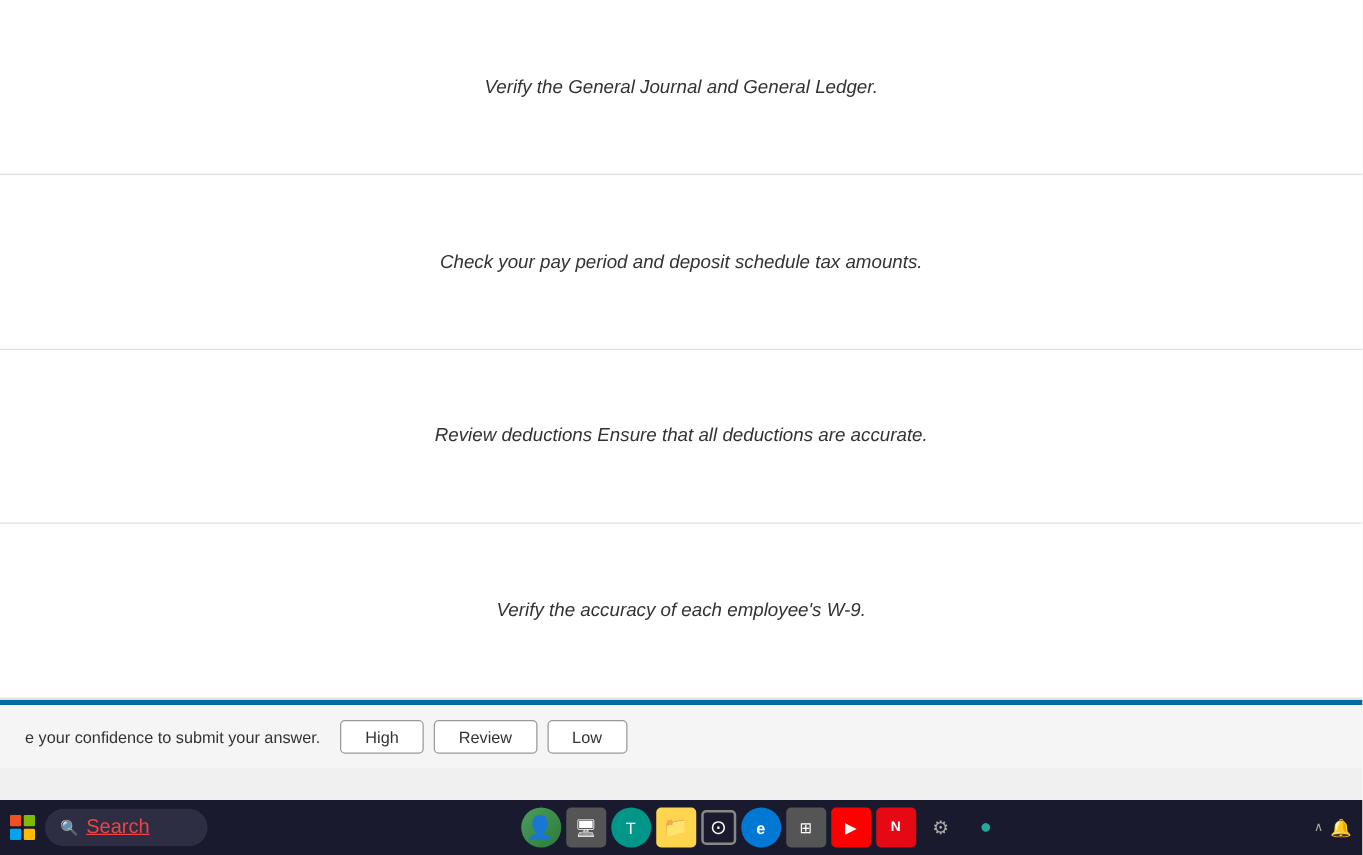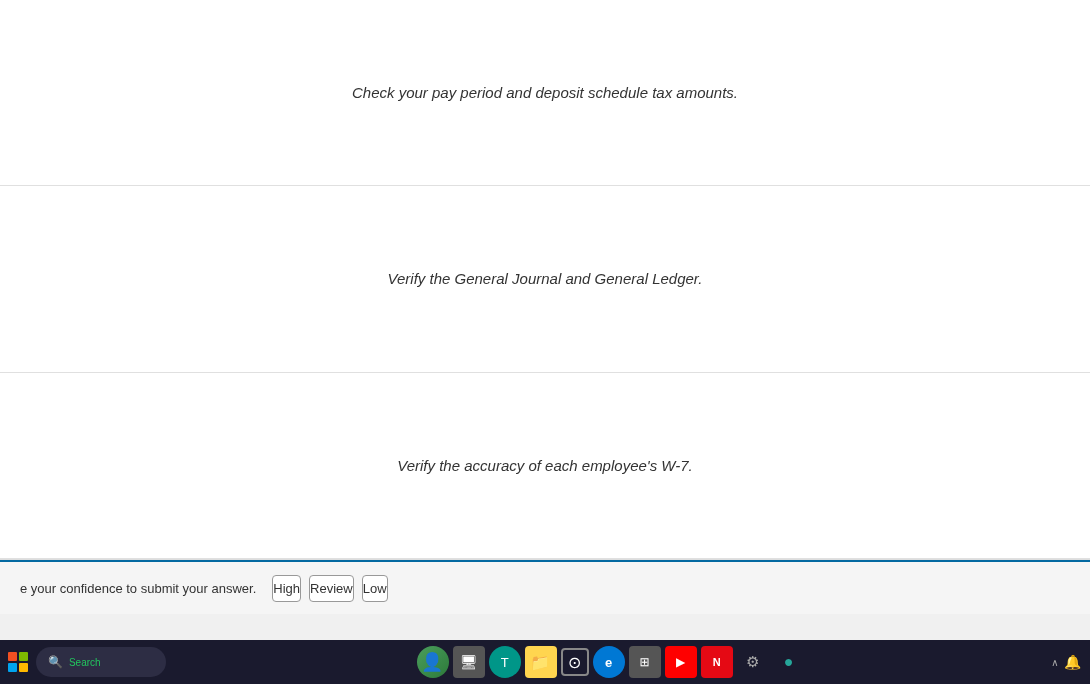--- a/index.html
+++ b/index.html
@@ -36,34 +36,34 @@
       font-style: italic;
       text-align: center;
     }
 
     .bottom-bar {
       background: #f5f5f5;
       height: 54px;
       display: flex;
       align-items: center;
       padding: 0 20px;
-      border-top: 2px solid #0369a1;
+      border-top: 4px solid #0369a1;
     }
 
     .confidence-label {
       font-size: 13px;
       color: #333;
       margin-right: 16px;
       white-space: nowrap;
     }
 
     .confidence-btn {
       border: 1px solid #999;
       background: #fff;
-      padding: 5px 0;
+      padding: 5px 19px;
       margin-right: 8px;
       border-radius: 4px;
       font-size: 13px;
       cursor: pointer;
       color: #333;
     }
 
     .taskbar {
       position: absolute;
       bottom: 0;
@@ -113,22 +113,23 @@
       height: 30px;
       min-width: 130px;
     }
 
     .search-icon-tb {
       color: #aaa;
       font-size: 12px;
     }
 
     .search-text-tb {
-      color: #22c55e;
-      font-size: 10px;
+      color: #ef4444;
+      font-size: 16px;
+      text-decoration: underline;
     }
 
     .taskbar-apps {
       display: flex;
       align-items: center;
       gap: 4px;
       flex: 1;
       justify-content: center;
     }
 
@@ -160,27 +161,30 @@
     .app-teal { background: #009688; color: white; font-size: 13px; border-radius: 50%; }
 
     .arrow-up { color: #aaa; font-size: 10px; cursor: pointer; }
   </style>
 </head>
 <body>
 
 <div class="main-content">
 
 <div class="content-row">
+      <span>Verify the General Journal and General Ledger.</span>
+    </div>
+    <div class="content-row">
       <span>Check your pay period and deposit schedule tax amounts.</span>
     </div>
     <div class="content-row">
-      <span>Verify the General Journal and General Ledger.</span>
+      <span>Review deductions Ensure that all deductions are accurate.</span>
     </div>
     <div class="content-row">
-      <span>Verify the accuracy of each employee's W-7.</span>
+      <span>Verify the accuracy of each employee's W-9.</span>
     </div>
   </div>
 
 <div class="bottom-bar">
   <span class="confidence-label">e your confidence to submit your answer.</span>
   <button class="confidence-btn">High</button>
   <button class="confidence-btn">Review</button>
   <button class="confidence-btn">Low</button>
 </div>
 

